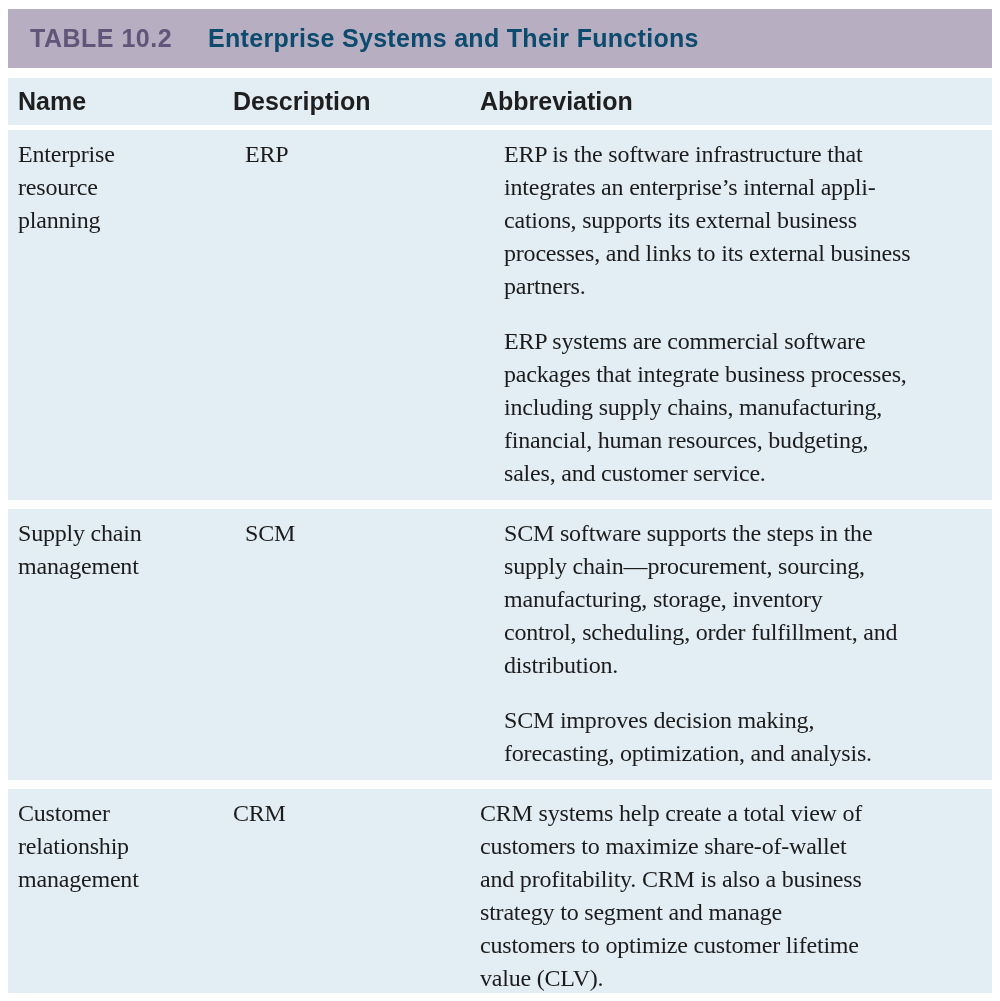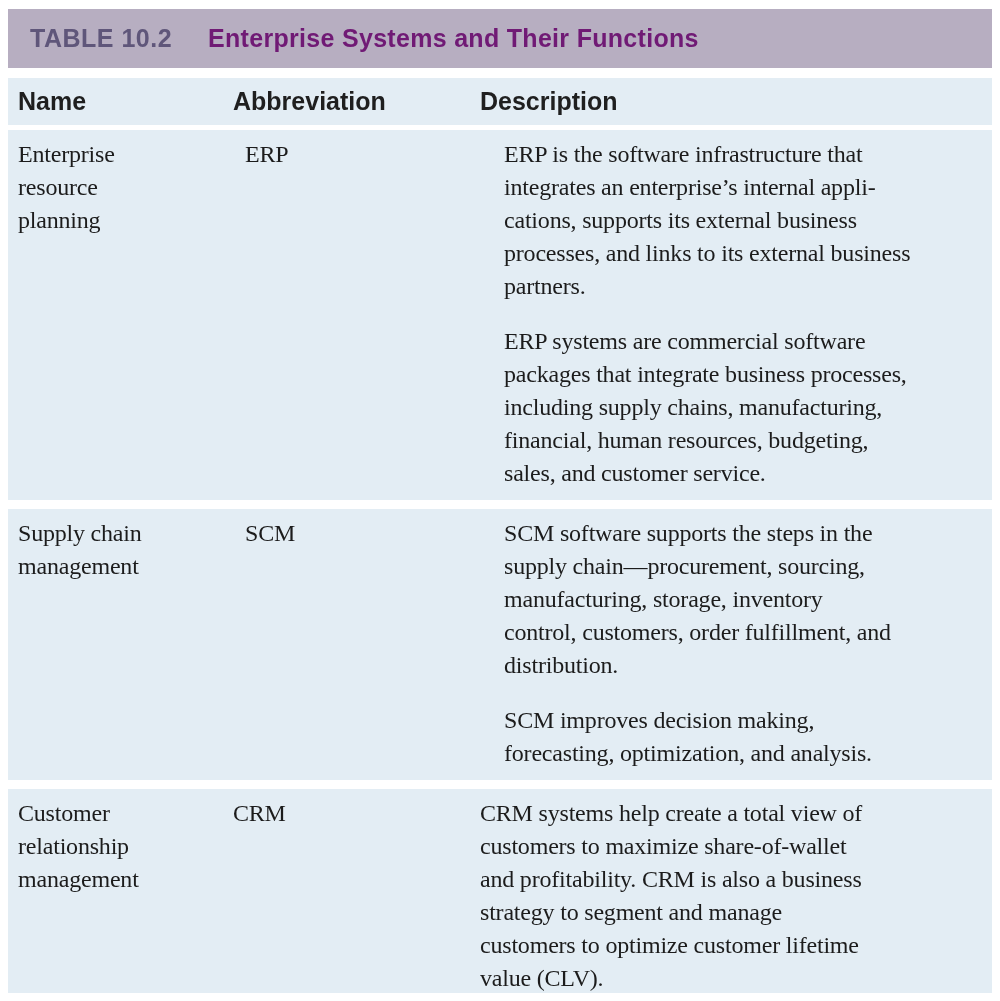--- a/index.html
+++ b/index.html
@@ -23,21 +23,21 @@
   .table-label {
     font-size: 25px;
     font-weight: bold;
     color: #5f567a;
     letter-spacing: 0.5px;
     text-align: center;
   }
   .table-title {
     font-size: 25px;
     font-weight: bold;
-    color: #701a75;
+    color: #0c4a6e;
     margin-left: 36px;
     letter-spacing: 0.3px;
   }
 
   
   .table-body {
     margin: 10px 8px 0 8px;
     height: 915px;
     background: #e3edf4;
   }
@@ -80,22 +80,22 @@
 
   <div class="header-bar">
     <span class="table-label">TABLE 10.2</span>
     <span class="table-title">Enterprise Systems and Their Functions</span>
   </div>
 
   <div class="table-body">
 
     <div class="grid-cols col-header-row">
       <div>Name</div>
+      <div>Description</div>
       <div>Abbreviation</div>
-      <div>Description</div>
     </div>
 
     <div class="grid-cols t-row divided row-erp">
       <div class="pre name-cell">Enterprise
 resource
 planning</div>
       <div class="abbr-cell">ERP</div>
       <div class="desc-cell">
         <p>ERP is the software infrastructure that
 integrates an enterprise’s internal appli-
@@ -111,21 +111,21 @@
     </div>
 
     <div class="grid-cols t-row divided row-scm">
       <div class="pre name-cell">Supply chain
 management</div>
       <div class="abbr-cell">SCM</div>
       <div class="desc-cell">
         <p>SCM software supports the steps in the
 supply chain—procurement, sourcing,
 manufacturing, storage, inventory
-control, customers, order fulfillment, and
+control, scheduling, order fulfillment, and
 distribution.</p>
         <p>SCM improves decision making,
 forecasting, optimization, and analysis.</p>
       </div>
     </div>
 
     <div class="grid-cols t-row row-crm">
       <div class="pre name-cell">Customer
 relationship
 management</div>

